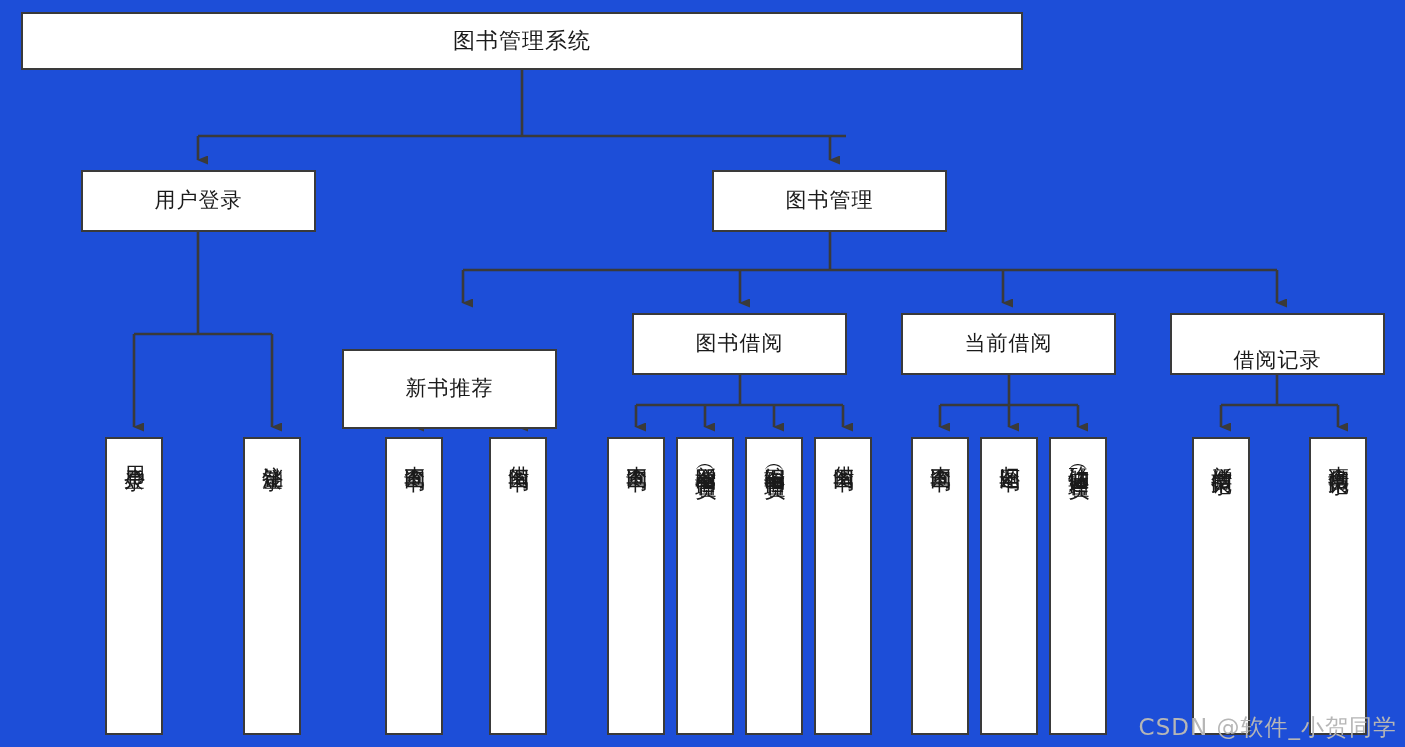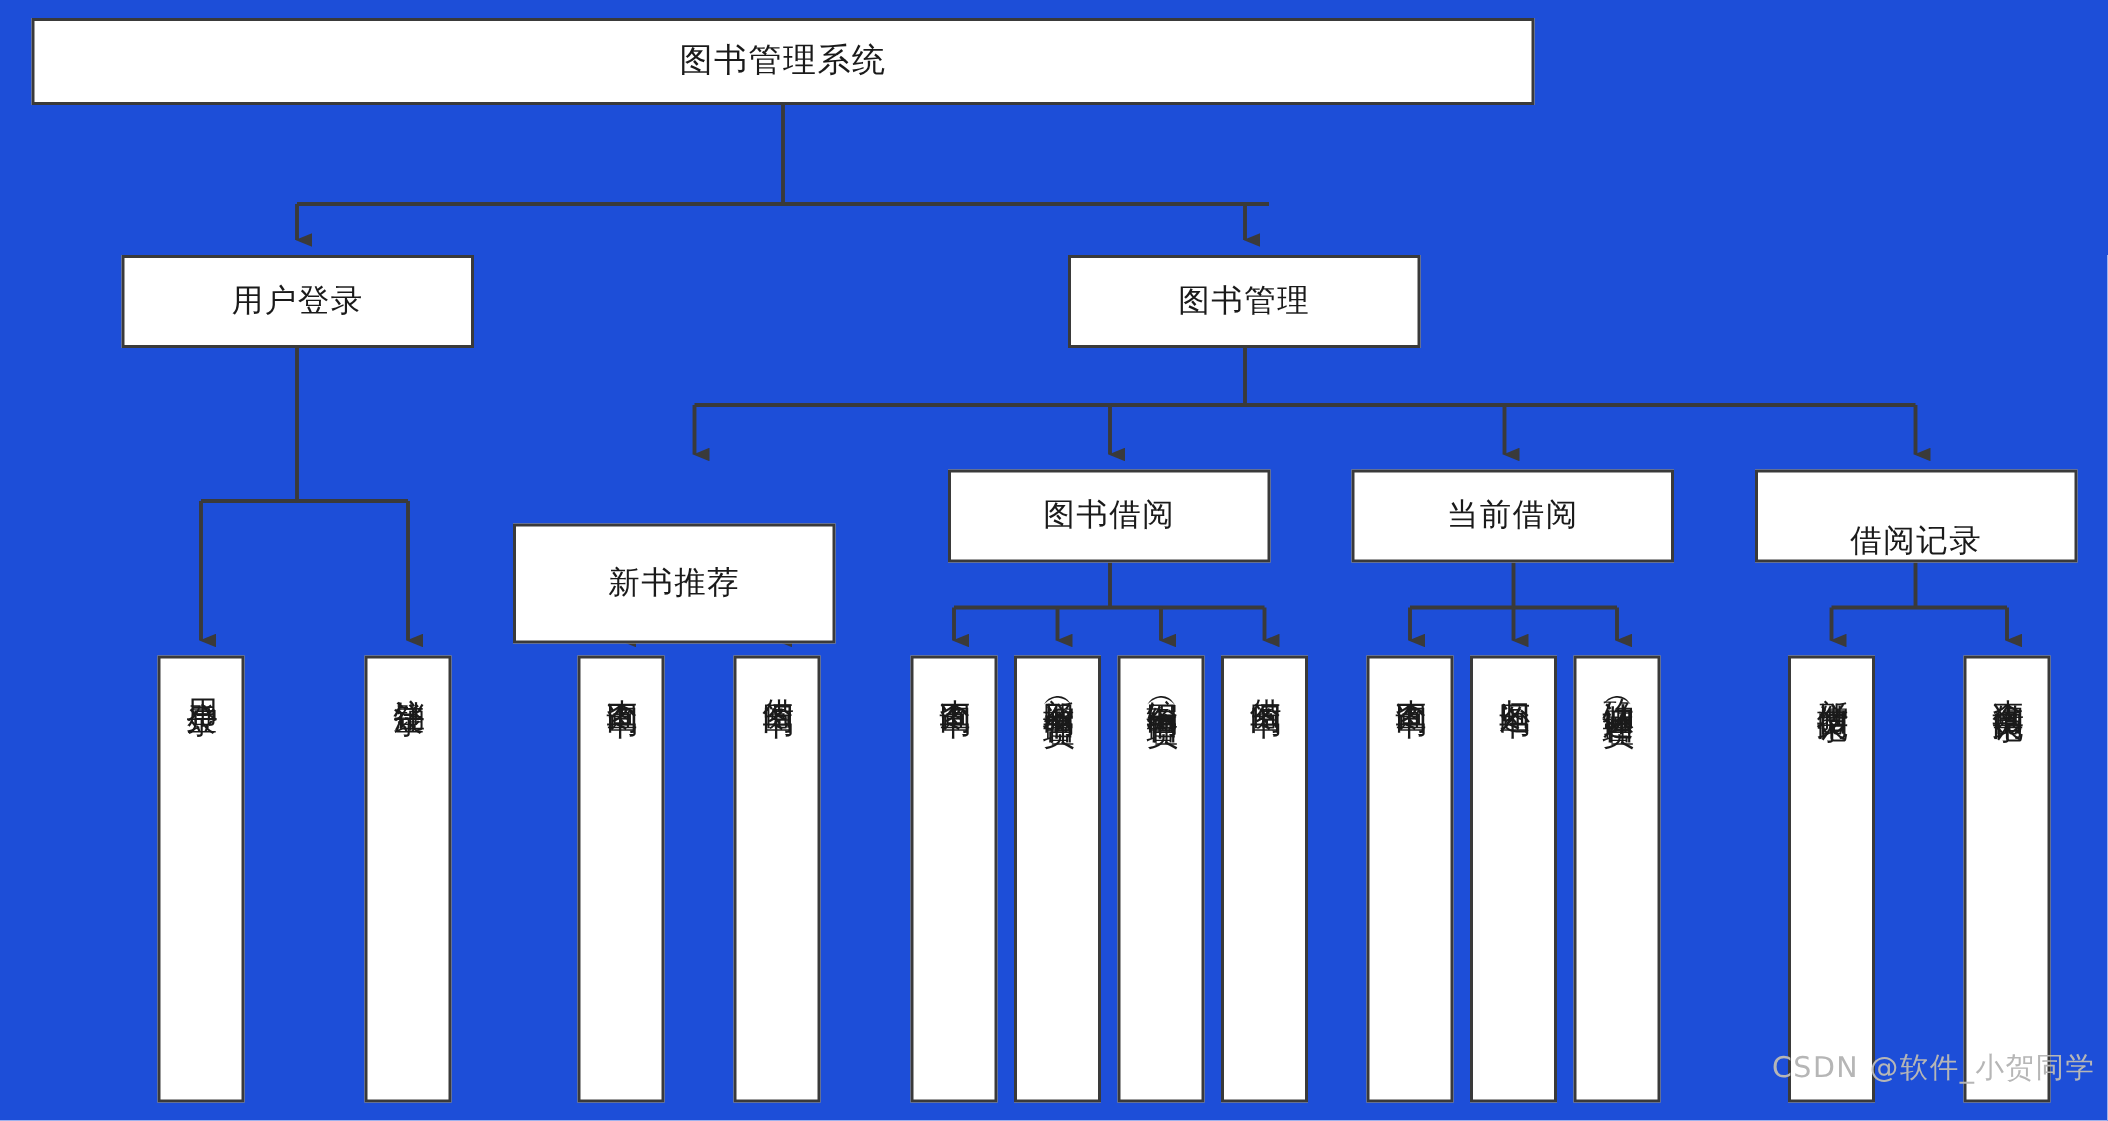--- a/index.html
+++ b/index.html
@@ -54,22 +54,22 @@
     text-orientation: upright;
     font-size: 21px;
     line-height: 1.12;
     letter-spacing: 2px;
     white-space: nowrap;
     color: #1a1a1a;
   }
   #watermark {
     position: absolute;
     right: 8px;
-    bottom: 22px;
-    font-size: 19px;
+    bottom: 4px;
+    font-size: 23px;
     color: #b6b6b6;
     letter-spacing: 1px;
     white-space: nowrap;
     user-select: none;
   }
 </style>
 </head>
 <body>
 
 <div id="diagram-root">

